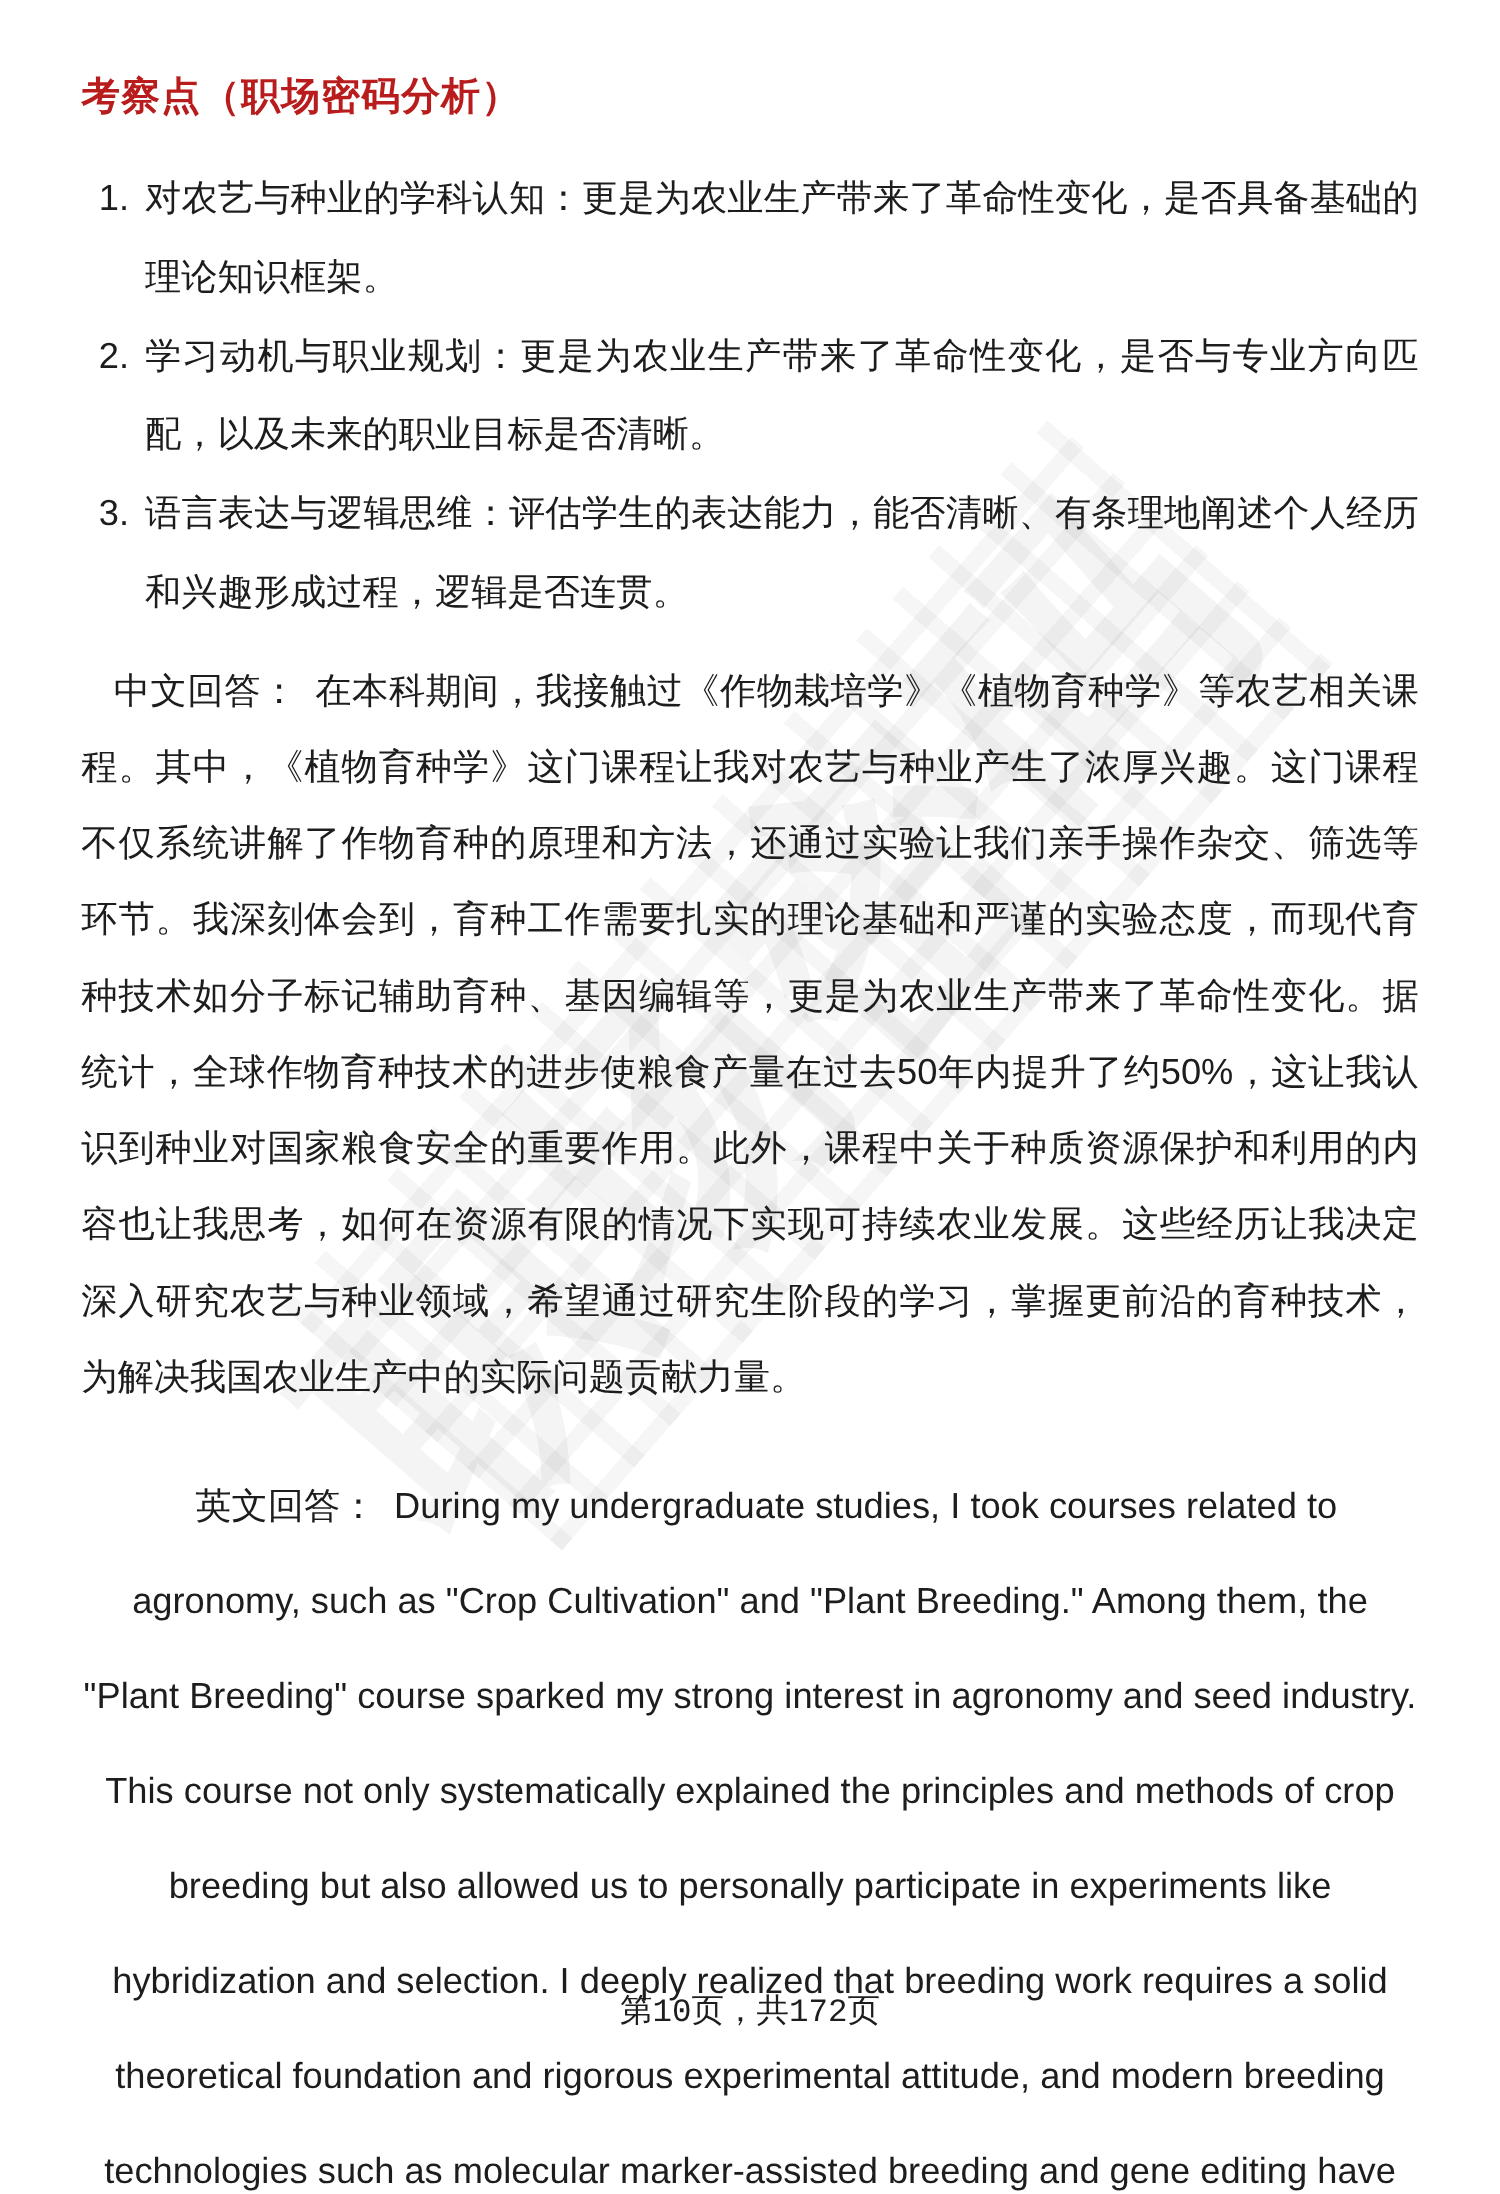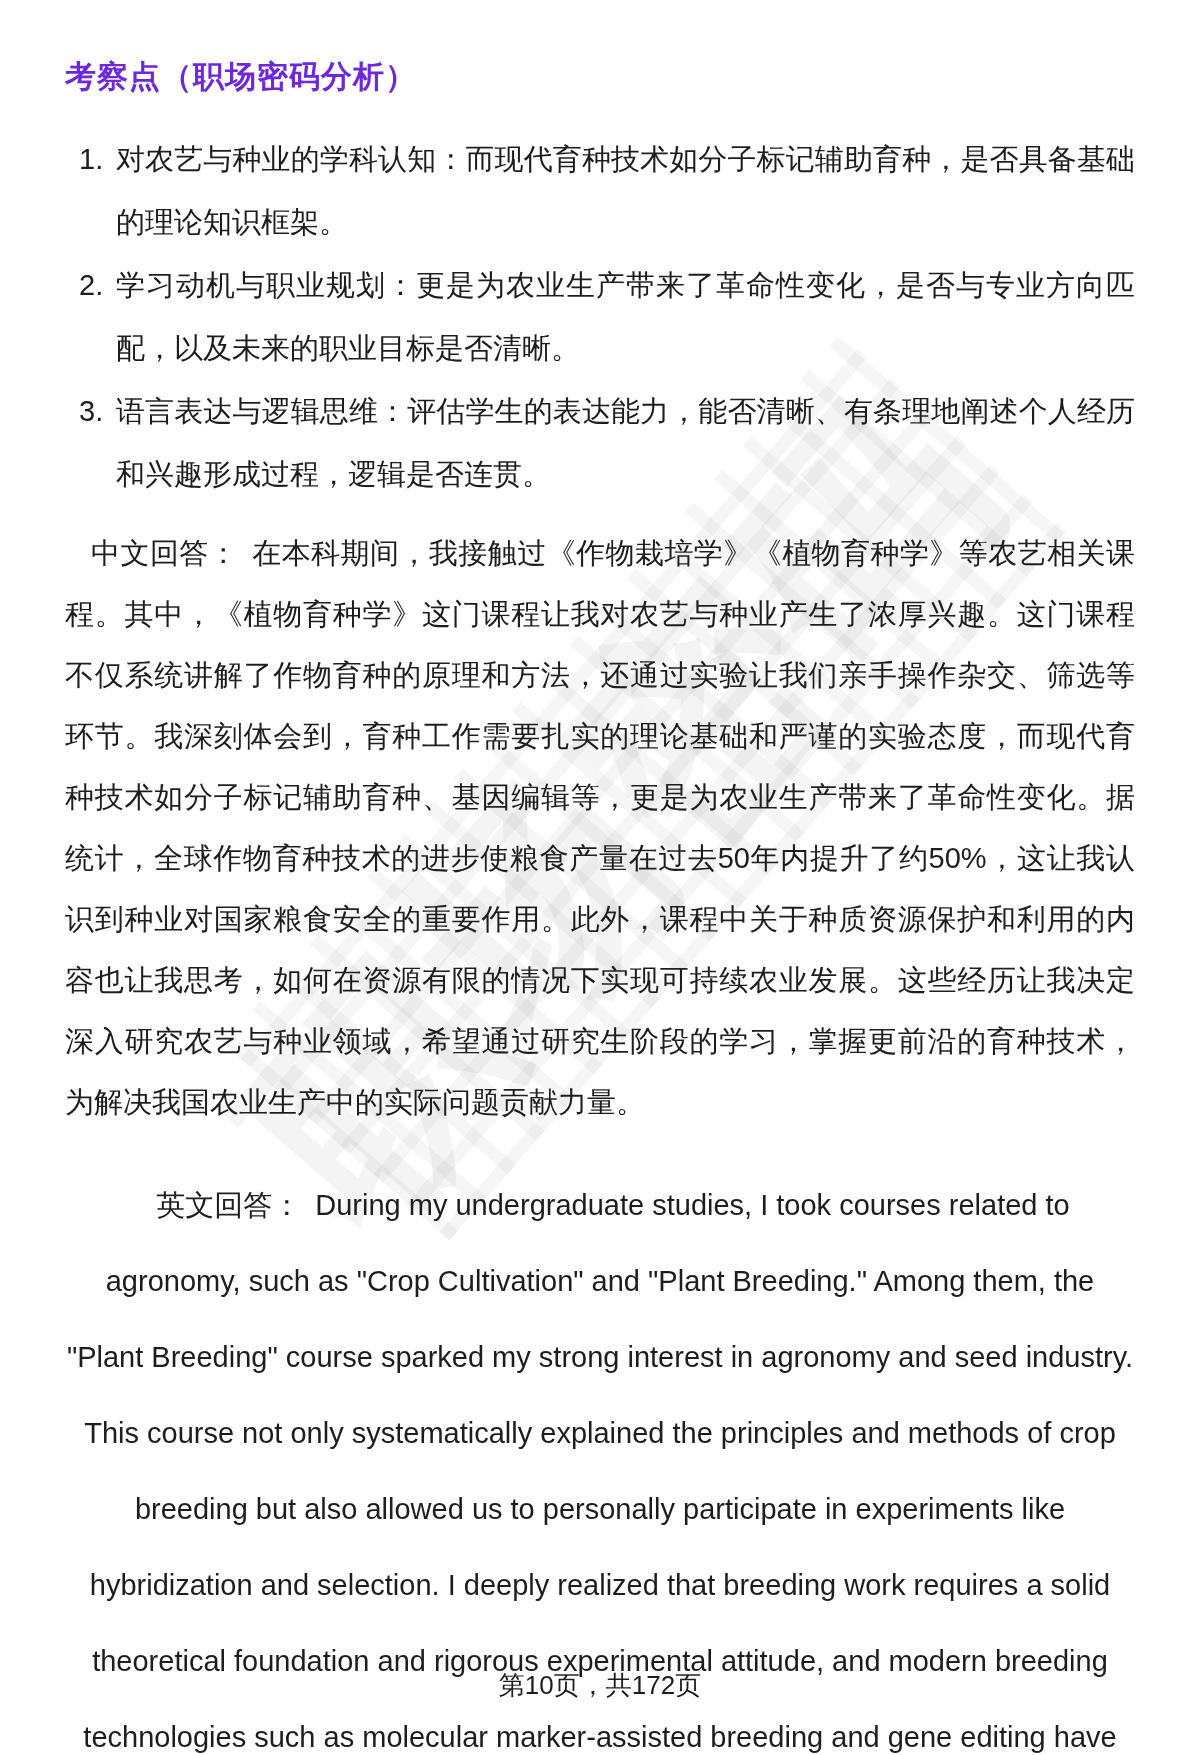--- a/index.html
+++ b/index.html
@@ -44,21 +44,21 @@
   
   .content {
     position: relative;
     z-index: 1;
     padding: 0 65px;
   }
   .heading {
     margin: 56px 0 0 0;
     font-size: 31px;
     font-weight: 700;
-    color: #6d28d9;
+    color: #b91c1c;
     letter-spacing: 1px;
   }
   .points {
     list-style: none;
     margin: 30px 0 0 0;
     padding: 0;
     font-size: 29px;
     line-height: 63px;
   }
   .point { display: flex; }
@@ -71,45 +71,46 @@
     text-align: justify;
   }
   .para.en {
     margin-top: 34px;
     line-height: 76px;
     text-align: center;
   }
   .label { margin-right: 14px; margin-left: 26px; }
   .footer {
     position: absolute;
-    left: 0; right: 0; top: 1668px;
+    left: 0; right: 0; top: 1591px;
     z-index: 1;
     text-align: center;
     font-size: 26px;
     color: #1d1d1d;
+    font-family: Liberation Mono, monospace;
   }
 </style>
 </head>
 <body>
 
 <div class="page">
 
   <div class="watermark" aria-hidden="true">
     <div class="wm-lattice"></div>
     <span class="wm-text">职场密码</span>
   </div>
 
   <div class="content">
 
     <h1 class="heading">考察点（职场密码分析）</h1>
 
     <ol class="points">
       <li class="point">
         <span class="num">1.</span>
-        <span class="txt">对农艺与种业的学科认知：而现代育种技术如分子标记辅助育种，是否具备基础的理论知识框架。</span>
+        <span class="txt">对农艺与种业的学科认知：更是为农业生产带来了革命性变化，是否具备基础的理论知识框架。</span>
       </li>
       <li class="point">
         <span class="num">2.</span>
         <span class="txt">学习动机与职业规划：更是为农业生产带来了革命性变化，是否与专业方向匹配，以及未来的职业目标是否清晰。</span>
       </li>
       <li class="point">
         <span class="num">3.</span>
         <span class="txt">语言表达与逻辑思维：评估学生的表达能力，能否清晰、有条理地阐述个人经历和兴趣形成过程，逻辑是否连贯。</span>
       </li>
     </ol>

